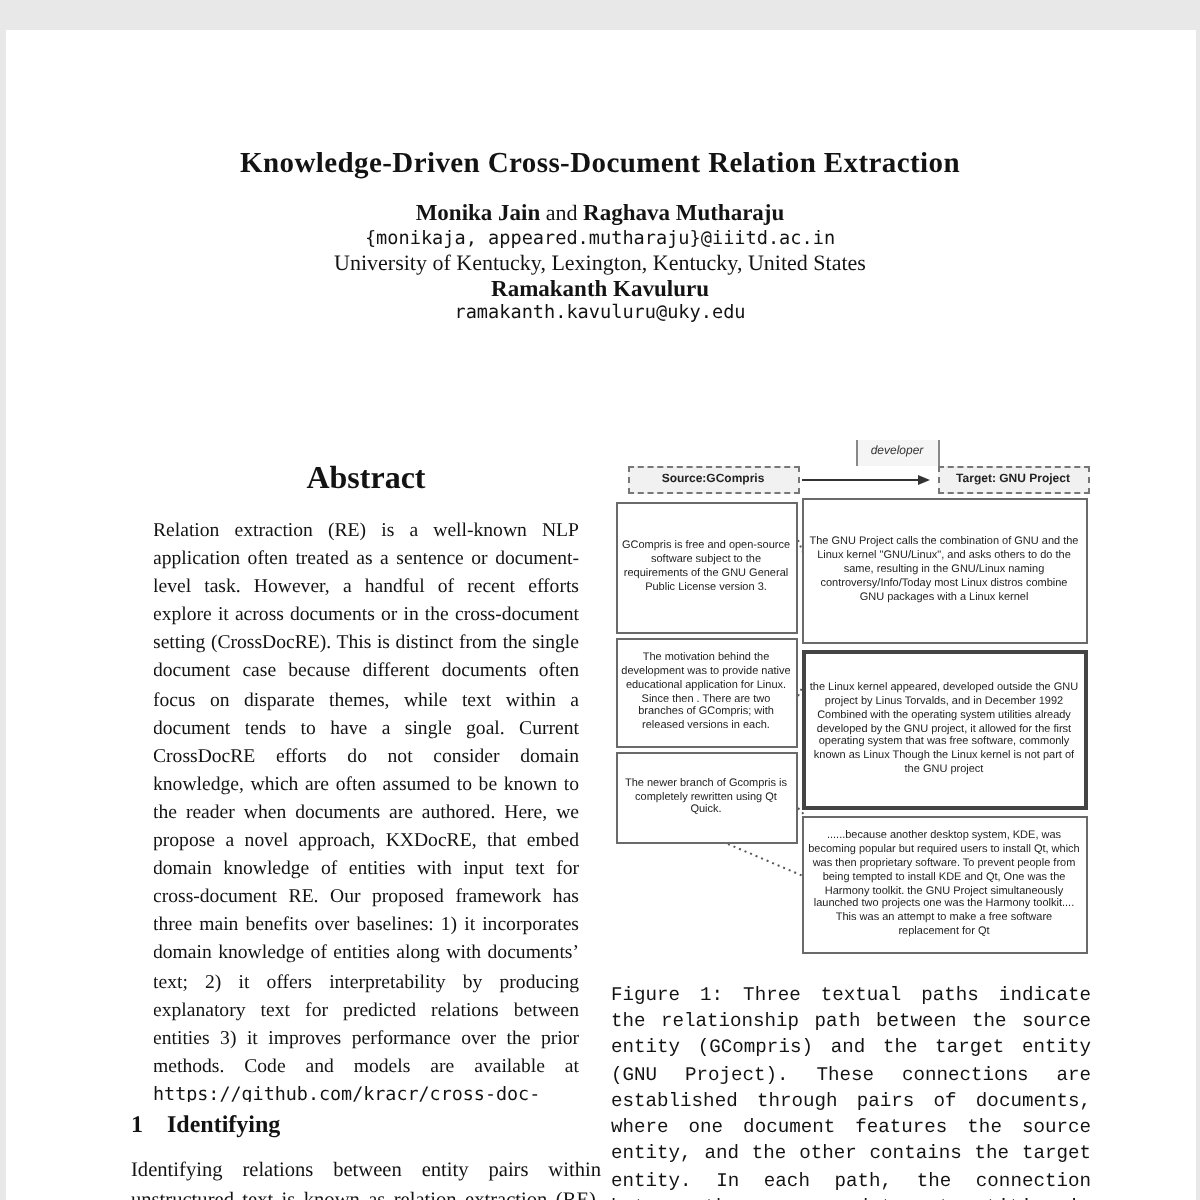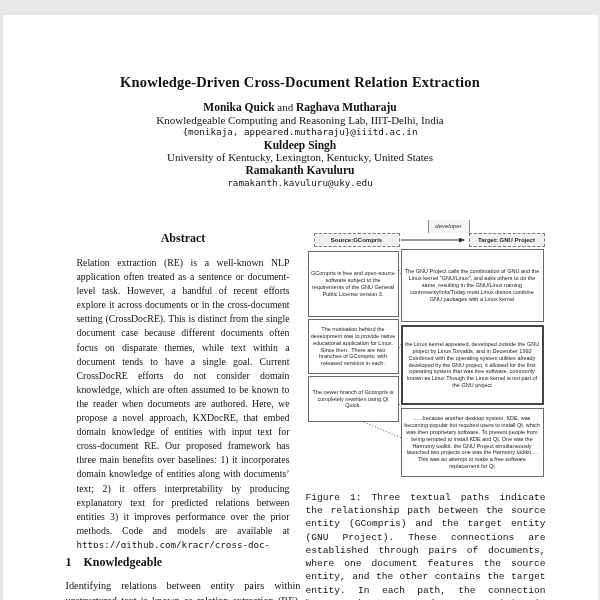--- a/index.html
+++ b/index.html
@@ -14,21 +14,21 @@
     font-size:14.5px;font-weight:bold;margin:0;letter-spacing:.2px;
   }
   .authors{position:absolute;top:85px;left:0;right:0;text-align:center;}
   .authors .row{line-height:12.6px;}
   .author-name{font-weight:bold;font-size:11.5px;}
   .author-conj{font-size:11px;}
   .affil{font-size:11px;}
   .email{font-family:"DejaVu Sans Mono",monospace;font-size:9.3px;}
   
   .col-left{position:absolute;left:63px;top:216px;width:235px;}
-  .abstract-heading{text-align:center;font-weight:bold;font-size:12px;margin:0 0 10px 0;}
+  .abstract-heading{text-align:center;font-weight:bold;font-size:16px;margin:0 0 10px 0;}
   .abstract-text{
     margin:0 11px;font-size:9.8px;line-height:1.44;text-align:justify;
     max-height:292px;overflow:hidden;
   }
   .mono{font-family:"DejaVu Sans Mono",monospace;font-size:9.2px;}
   .intro-block{position:absolute;left:63px;top:540px;width:235px;}
   .section-heading{font-size:12px;font-weight:bold;margin:0 0 9px 0;}
   .section-number{display:inline-block;margin-right:12px;}
   .intro-text{font-size:10.3px;line-height:1.45;text-align:justify;margin:0;}
   
@@ -73,36 +73,34 @@
   }
 </style>
 </head>
 <body>
 
 <div class="page">
 
   <h1 class="title">Knowledge-Driven Cross-Document Relation Extraction</h1>
 
   <div class="authors">
-    <div class="row"><span class="author-name">Monika Quick</span><span class="author-conj"> and </span><span class="author-name">Raghava Mutharaju</span></div>
-    <div class="row affil">Knowledgeable Computing and Reasoning Lab, IIIT-Delhi, India</div>
+    <div class="row"><span class="author-name">Monika Jain</span><span class="author-conj"> and </span><span class="author-name">Raghava Mutharaju</span></div>
     <div class="row email">{monikaja, appeared.mutharaju}@iiitd.ac.in</div>
-    <div class="row author-name">Kuldeep Singh</div>
     <div class="row affil">University of Kentucky, Lexington, Kentucky, United States</div>
     <div class="row author-name">Ramakanth Kavuluru</div>
     <div class="row email">ramakanth.kavuluru@uky.edu</div>
   </div>
 
   <div class="col-left">
     <h2 class="abstract-heading">Abstract</h2>
     <div class="abstract-text"><span>Relation extraction (RE) is a well-known NLP application often treated as a sentence or document-level task. However, a handful of recent efforts explore it across documents or in the cross-document setting (CrossDocRE). This is distinct from the single document case because different documents often focus on disparate themes, while text within a document tends to have a single goal. Current CrossDocRE efforts do not consider domain knowledge, which are often assumed to be known to the reader when documents are authored. Here, we propose a novel approach, KXDocRE, that embed domain knowledge of entities with input text for cross-document RE. Our proposed framework has three main benefits over baselines: 1) it incorporates domain knowledge of entities along with documents’ text; 2) it offers interpretability by producing explanatory text for predicted relations between entities 3) it improves performance over the prior methods. Code and models are available at </span><span class="mono">https://github.com/kracr/cross-doc-relation-extraction</span></div>
   </div>
 
   <div class="intro-block">
-    <h2 class="section-heading"><span class="section-number">1</span><span>Knowledgeable</span></h2>
+    <h2 class="section-heading"><span class="section-number">1</span><span>Identifying</span></h2>
     <p class="intro-text">Identifying relations between entity pairs within unstructured text is known as relation extraction (RE). Earlier studies concentrated on sentence-level relation extraction.</p>
   </div>
 
   <div class="fig">
     <svg width="240" height="262">
       <defs>
         <marker id="arr" markerWidth="7" markerHeight="7" refX="5" refY="2.5" orient="auto">
           <polygon points="0 0, 6 2.5, 0 5" fill="#333"></polygon>
         </marker>
       </defs>

